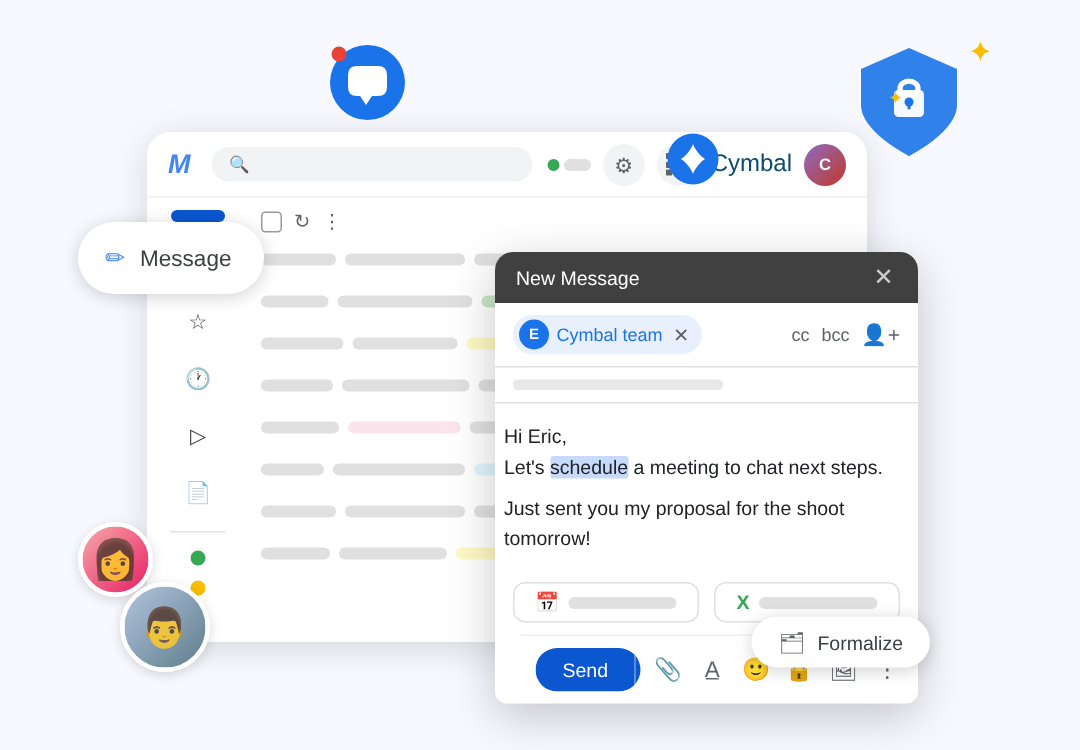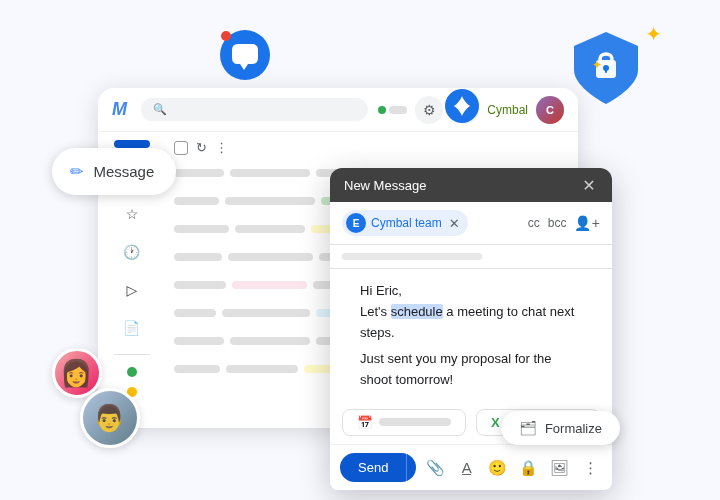--- a/index.html
+++ b/index.html
@@ -106,22 +106,22 @@
       border-radius: 50%;
       background: linear-gradient(135deg, #8e6bbf, #c0392b);
       display: flex;
       align-items: center;
       justify-content: center;
       color: white;
       font-size: 11px;
       font-weight: 600;
     }
     .cymbal-label {
-      font-size: 12px;
-      color: #4d7c0f;
+      font-size: 16px;
+      color: #0c4a6e;
       font-weight: 500;
     }
 
     
     .gmail-body {
       display: flex;
       height: calc(100% - 44px);
     }
 
     
@@ -282,21 +282,21 @@
       color: #5f6368;
       align-items: center;
     }
     .add-person-icon {
       font-size: 14px;
       color: #5f6368;
       cursor: pointer;
     }
 
     .compose-body {
-      padding: 12px 30px;
+      padding: 12px 6px;
       min-height: 100px;
     }
     .compose-body-text {
       font-size: 13px;
       color: #202124;
       line-height: 1.6;
     }
     .highlight-text {
       background: #c6dafc;
       border-radius: 2px;
@@ -328,24 +328,25 @@
     .suggestion-bar {
       height: 8px;
       border-radius: 4px;
       background: #e0e0e0;
       flex: 1;
     }
 
     
     .compose-footer {
       display: flex;
-      align-items: flex-end;
+      align-items: flex-start;
       padding: 8px 10px;
       gap: 8px;
       border-top: 1px solid #f0f0f0;
+      margin-left: 17px;
     }
     .send-btn-group {
       display: flex;
       align-items: center;
       border-radius: 20px;
       overflow: hidden;
     }
     .send-btn {
       background: #0b57d0;
       color: white;

